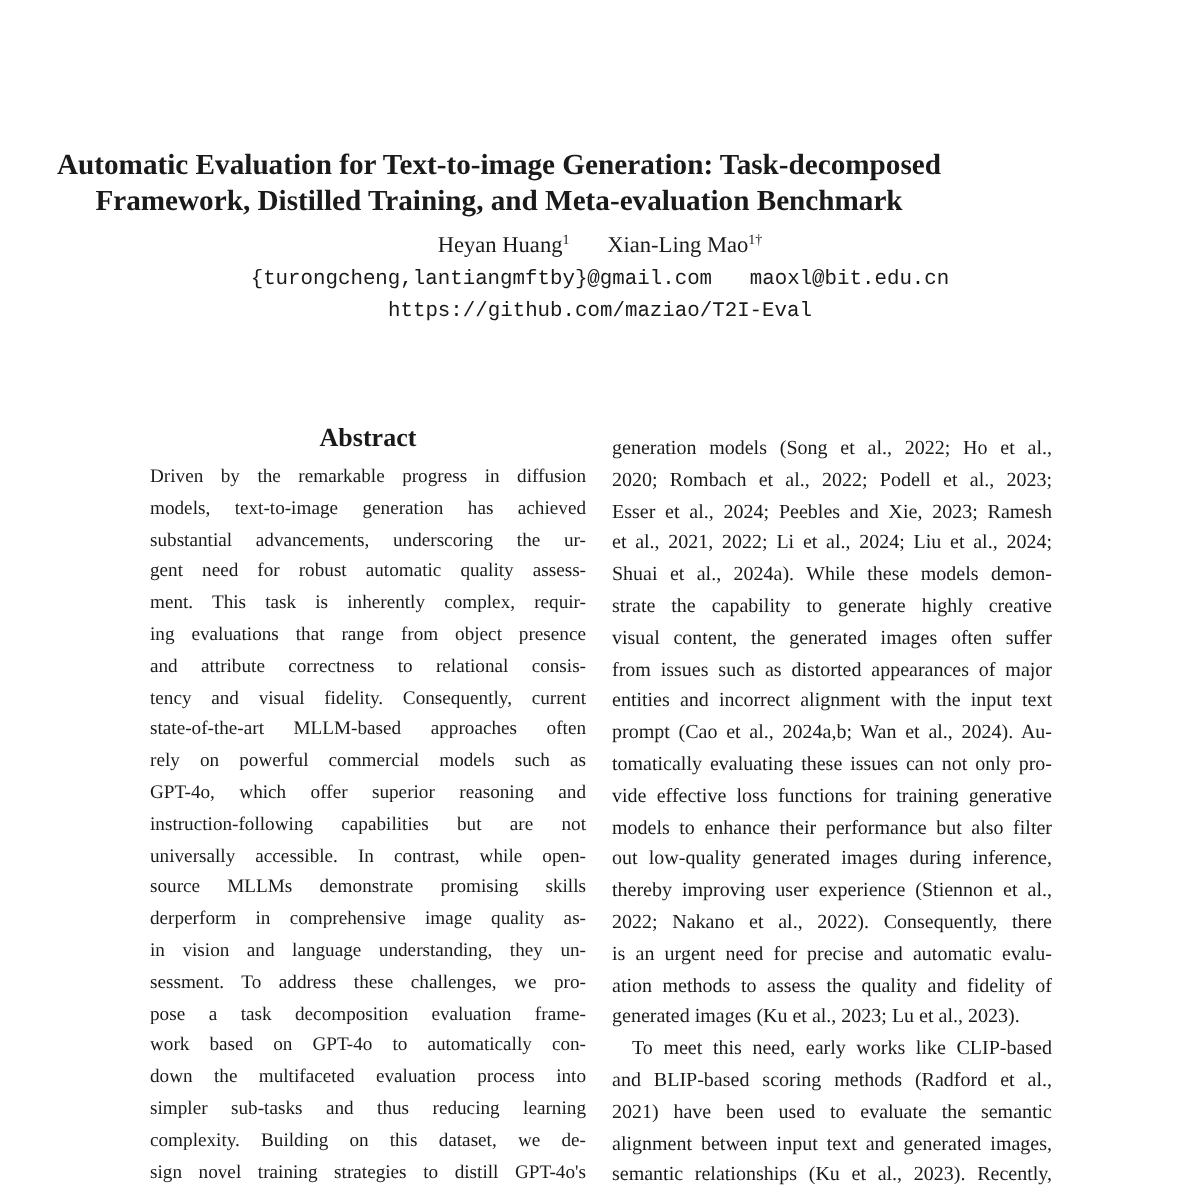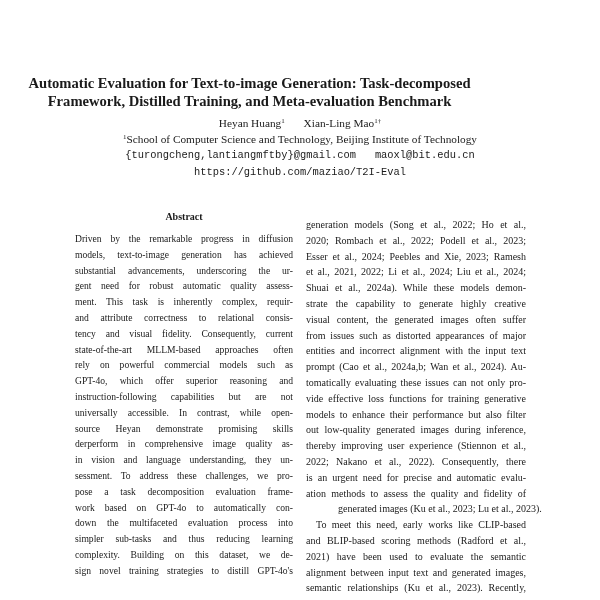--- a/index.html
+++ b/index.html
@@ -3,66 +3,66 @@
 <meta charset="utf-8">
 <style>
   html, body { margin:0; padding:0; background:#ffffff; }
   body { width:600px; height:600px; overflow:hidden; position:relative; font-family:"Liberation Serif", serif; color:#1a1a1a; }
   .title { position:absolute; left:0; width:499px; top:74px; text-align:center; font-weight:bold; font-size:14.6px; line-height:18px; }
   .authors { position:absolute; left:0; width:600px; top:116px; text-align:center; font-size:11.3px; line-height:15.5px; }
   .authors b { font-weight:bold; }
   .authors sup { font-size:7px; vertical-align:4px; line-height:0; }
   .a-gap { display:inline-block; width:16px; }
   .mono { font-family:"Liberation Mono", monospace; font-size:10.4px; }
-  .abs-head { position:absolute; left:75px; width:218px; top:211px; text-align:center; font-weight:bold; font-size:10px; }
+  .abs-head { position:absolute; left:75px; width:218px; top:211px; text-align:center; font-weight:bold; font-size:13px; }
   .abs-body { position:absolute; left:75px; width:218px; top:231px; font-size:9.6px; line-height:15.8px; text-align:justify; hyphens:manual; }
   .right-body { position:absolute; left:306px; width:220px; top:217px; font-size:10px; line-height:15.8px; text-align:justify; }
   .line { display:block; white-space:nowrap; text-align-last:justify; text-align:justify; }
-  .line.last { text-align-last:left;margin-left:32px; }
+  .line.last { text-align-last:left; }
   .indent { padding-left:10px;font-family:Liberation Serif, serif; }
 </style>
 </head>
 <body>
 
 <div class="title">
   <div>Automatic Evaluation for Text-to-image Generation: Task-decomposed</div>
   <div>Framework, Distilled Training, and Meta-evaluation Benchmark</div>
 </div>
 
 <div class="authors">
   <div>
     <span>Heyan Huang</span><sup>1</sup><span class="a-gap"></span>
     <span>Xian-Ling Mao</span><sup>1†</sup>
   </div>
-  <div><sup>1</sup><span>School of Computer Science and Technology, Beijing Institute of Technology</span></div>
   <div>
     <span class="mono">{turongcheng,lantiangmftby}@gmail.com</span><span class="a-gap"></span>
     <span class="mono">maoxl@bit.edu.cn</span>
   </div>
   <div>
     <span class="mono">https://github.com/maziao/T2I-Eval</span>
   </div>
 </div>
 
 <div class="abs-head">Abstract</div>
 
 <div class="abs-body" id="abs-body">
     <span class="line">Driven by the remarkable progress in diffusion</span>
     <span class="line">models, text-to-image generation has achieved</span>
     <span class="line">substantial advancements, underscoring the ur-</span>
     <span class="line">gent need for robust automatic quality assess-</span>
     <span class="line">ment. This task is inherently complex, requir-</span>
+    <span class="line">ing evaluations that range from object presence</span>
     <span class="line">and attribute correctness to relational consis-</span>
     <span class="line">tency and visual fidelity. Consequently, current</span>
     <span class="line">state-of-the-art MLLM-based approaches often</span>
     <span class="line">rely on powerful commercial models such as</span>
     <span class="line">GPT-4o, which offer superior reasoning and</span>
     <span class="line">instruction-following capabilities but are not</span>
     <span class="line">universally accessible. In contrast, while open-</span>
-    <span class="line">source Heyan demonstrate promising skills</span>
+    <span class="line">source MLLMs demonstrate promising skills</span>
     <span class="line">derperform in comprehensive image quality as-</span>
     <span class="line">in vision and language understanding, they un-</span>
     <span class="line">sessment. To address these challenges, we pro-</span>
     <span class="line">pose a task decomposition evaluation frame-</span>
     <span class="line">work based on GPT-4o to automatically con-</span>
     <span class="line">down the multifaceted evaluation process into</span>
     <span class="line">simpler sub-tasks and thus reducing learning</span>
     <span class="line">complexity. Building on this dataset, we de-</span>
     <span class="line">sign novel training strategies to distill GPT-4o's</span>
   </div>

